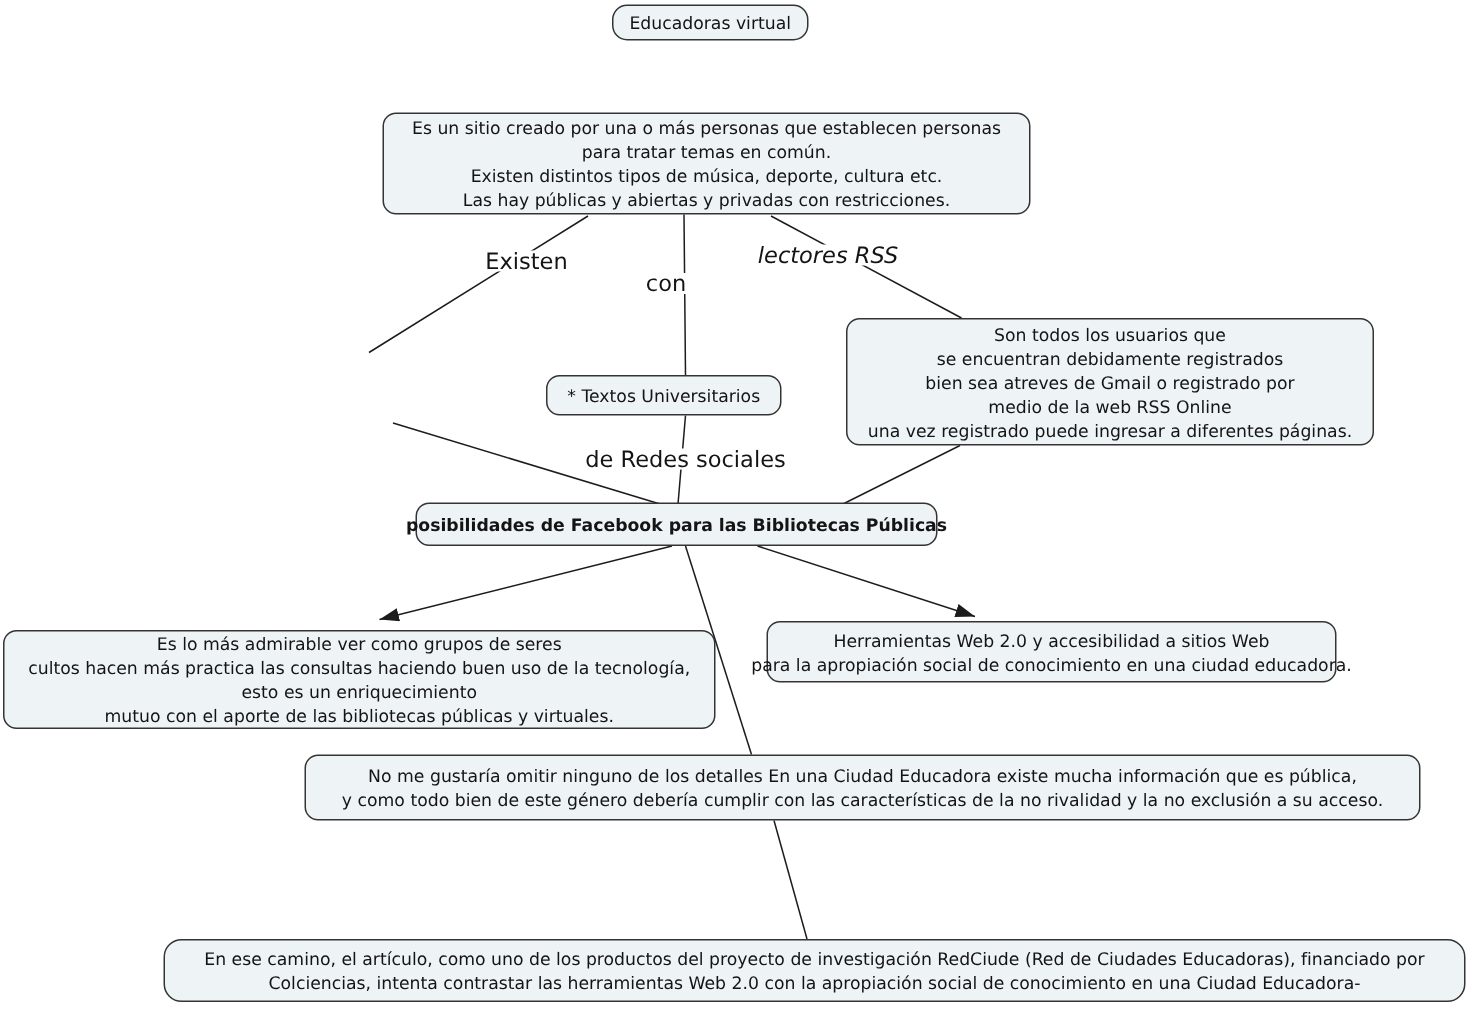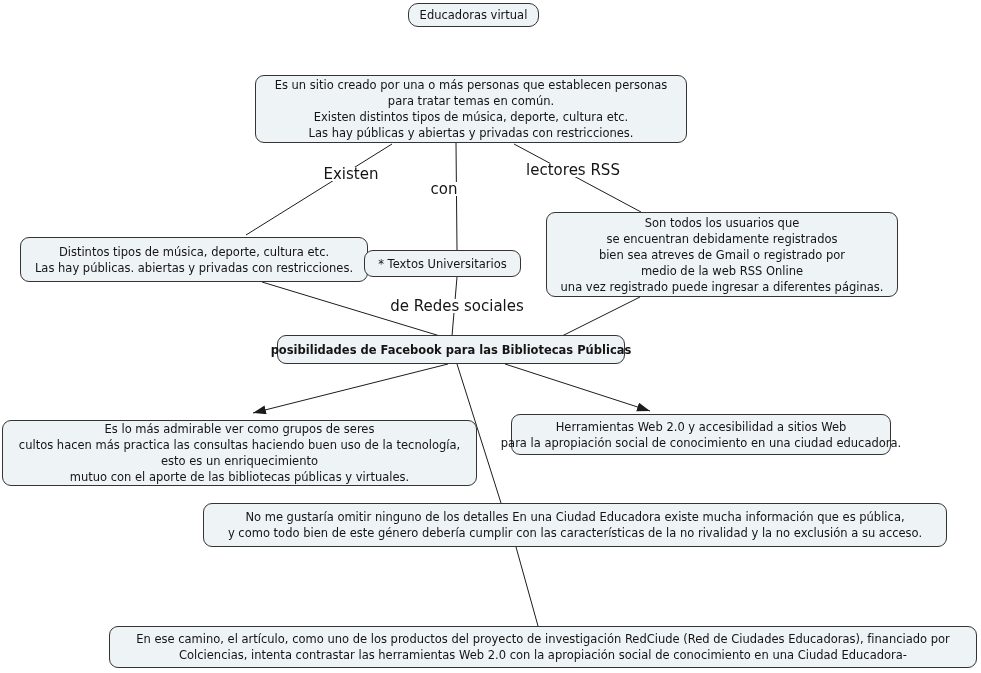--- a/index.html
+++ b/index.html
@@ -71,50 +71,48 @@
     <line x1="457" y1="277" x2="452" y2="336"></line>
     <line x1="640" y1="297" x2="562" y2="336"></line>
     <line x1="448" y1="364" x2="253" y2="413" marker-end="url(#arrow)"></line>
     <line x1="505" y1="364" x2="650" y2="411" marker-end="url(#arrow)"></line>
     <line x1="457" y1="364" x2="501" y2="503"></line>
     <line x1="516" y1="547" x2="538" y2="626"></line>
   </svg>
 
   <div class="linklabel" style="left:351px;top:174px;">Existen</div>
   <div class="linklabel" style="left:444px;top:189px;">con</div>
-  <div class="linklabel" style="left:573px;top:170px;">lectores RSS</div>
+  <div class="linklabel" style="left:552px;top:170px;font-style:italic;">lectores RSS</div>
   <div class="linklabel" style="left:457px;top:306px;">de Redes sociales</div>
 
   <div class="node" style="left:408px;top:3px;width:131px;height:24px;border-radius:10px;">Educadoras virtual</div>
 
   <div class="node" style="left:239px;top:75px;width:432px;height:68px;margin-left:16px;">Es un sitio creado por una o más personas que establecen personas
 para tratar temas en común.
 Existen distintos tipos de música, deporte, cultura etc.
 Las hay públicas y abiertas y privadas con restricciones.</div>
 
-  <div class="node" style="left:20px;top:237px;width:348px;height:45px;">Distintos tipos de música, deporte, cultura etc.
-Las hay públicas. abiertas y privadas con restricciones.</div>
 
   <div class="node" style="left:364px;top:250px;width:157px;height:27px;">* Textos Universitarios</div>
 
-  <div class="node" style="left:546px;top:212px;width:352px;height:85px;">Son todos los usuarios que
+  <div class="node" style="left:564px;top:212px;width:352px;height:85px;">Son todos los usuarios que
 se encuentran debidamente registrados
 bien sea atreves de Gmail o registrado por
 medio de la web RSS Online
 una vez registrado puede ingresar a diferentes páginas.</div>
 
   <div class="node" style="left:277px;top:335px;width:348px;height:29px;font-weight:bold;">posibilidades de Facebook para las Bibliotecas Públicas</div>
 
   <div class="node" style="left:2px;top:420px;width:475px;height:66px;">Es lo más admirable ver como grupos de seres
 cultos hacen más practica las consultas haciendo buen uso de la tecnología,
 esto es un enriquecimiento
 mutuo con el aporte de las bibliotecas públicas y virtuales.</div>
 
   <div class="node" style="left:511px;top:414px;width:380px;height:41px;">Herramientas Web 2.0 y accesibilidad a sitios Web
 para la apropiación social de conocimiento en una ciudad educadora.</div>
 
   <div class="node" style="left:203px;top:503px;width:744px;height:44px;">No me gustaría omitir ninguno de los detalles En una Ciudad Educadora existe mucha información que es pública,
 y como todo bien de este género debería cumplir con las características de la no rivalidad y la no exclusión a su acceso.</div>
 
-  <div class="node" style="left:109px;top:626px;width:868px;height:42px;">En ese camino, el artículo, como uno de los productos del proyecto de investigación RedCiude (Red de Ciudades Educadoras), financiado por
+  <div class="node" style="left:109px;top:626px;width:868px;height:42px;border-radius:12px;">En ese camino, el artículo, como uno de los productos del proyecto de investigación RedCiude (Red de Ciudades Educadoras), financiado por
 Colciencias, intenta contrastar las herramientas Web 2.0 con la apropiación social de conocimiento en una Ciudad Educadora-</div>
 
 </div>
 
 </body></html>

